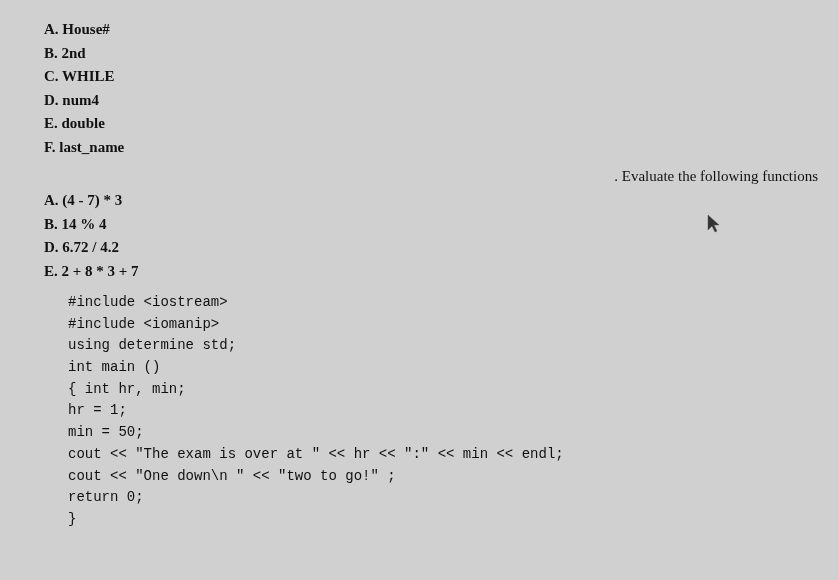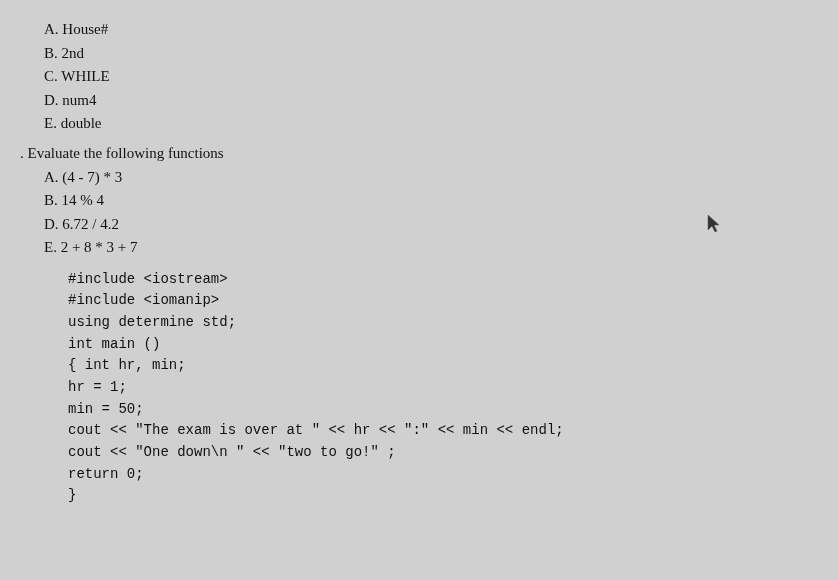--- a/index.html
+++ b/index.html
@@ -19,28 +19,30 @@
     }
     .content-area {
       background-color: #d0d0d0;
       position: relative;
     }
     .question-block {
       margin-bottom: 10px;
     }
     .question-text {
       margin-bottom: 4px;
+      text-align: right;
     }
     .answer-list {
       list-style: none;
       margin-left: 24px;
     }
     .answer-list li {
       margin-bottom: 1px;
       line-height: 1.5;
+      font-weight: bold;
     }
     .code-block {
       font-family: "Courier New", Courier, monospace;
       font-size: 14px;
       margin-left: 48px;
       line-height: 1.55;
     }
     .cursor-icon {
       position: absolute;
       right: 95px;
@@ -63,20 +65,21 @@
 <div class="content-area">
 
 
   <div class="question-block">
     <ul class="answer-list">
       <li>A.  House#</li>
       <li>B.  2nd</li>
       <li>C.  WHILE</li>
       <li>D.  num4</li>
       <li>E.  double</li>
+      <li>F.  last_name</li>
     </ul>
   </div>
 
   <div class="cursor-icon">
     <svg width="18" height="22" viewBox="0 0 18 22" fill="none" xmlns="http://www.w3.org/2000/svg">
       <path d="M3 2 L3 17 L7 13 L10 19 L12 18 L9 12 L14 12 Z" fill="#333" stroke="#555" stroke-width="0.5"></path>
     </svg>
   </div>
 
   <div class="question-block">

